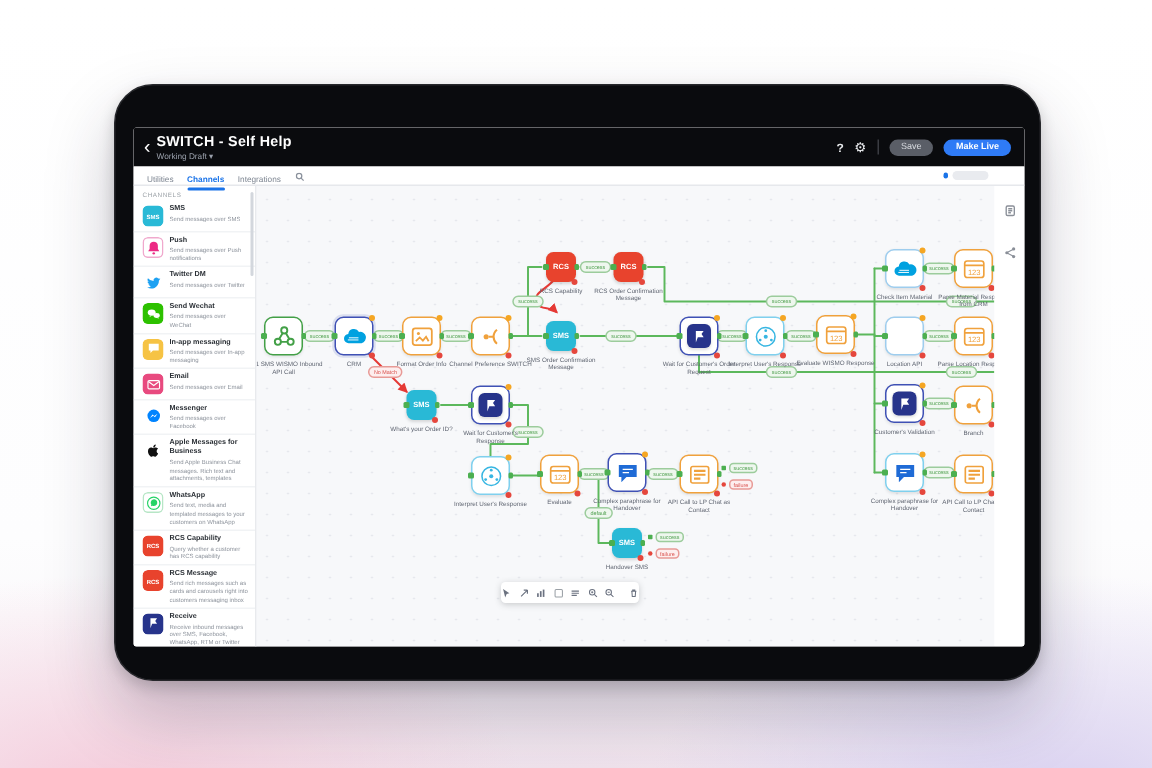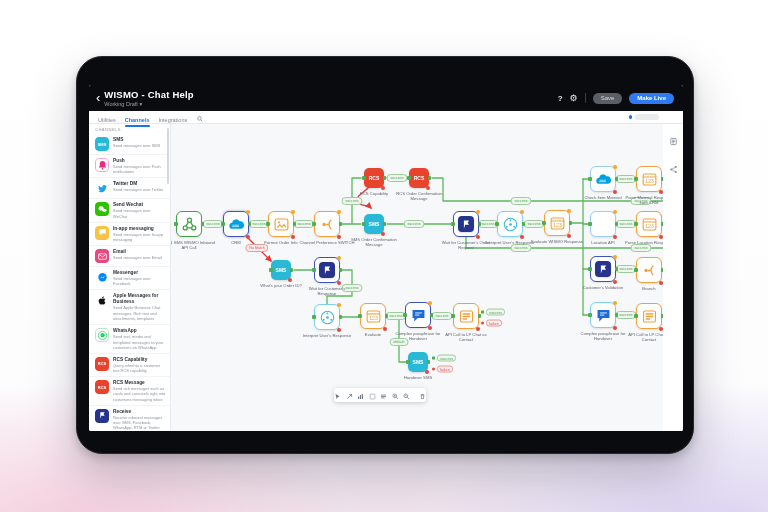--- a/index.html
+++ b/index.html
@@ -91,21 +91,21 @@
 </head>
 <body>
 
 <div class="stage">
   <div class="tablet">
     <div class="screen">
 
       <div class="appbar">
         <span class="back">‹</span>
         <span class="titles">
-          <span class="title">WISMO - Chat Help</span>
+          <span class="title">SWITCH - Self Help</span>
           <span class="subtitle"><span>Working Draft</span> <span>▾</span></span>
         </span>
         <span class="appbar-right">
           <span class="help">?</span>
           <span class="gear">⚙</span>
           <span class="vdiv"></span>
           <span class="btn save">Save</span>
           <span class="btn live">Make Live</span>
         </span>
       </div>

